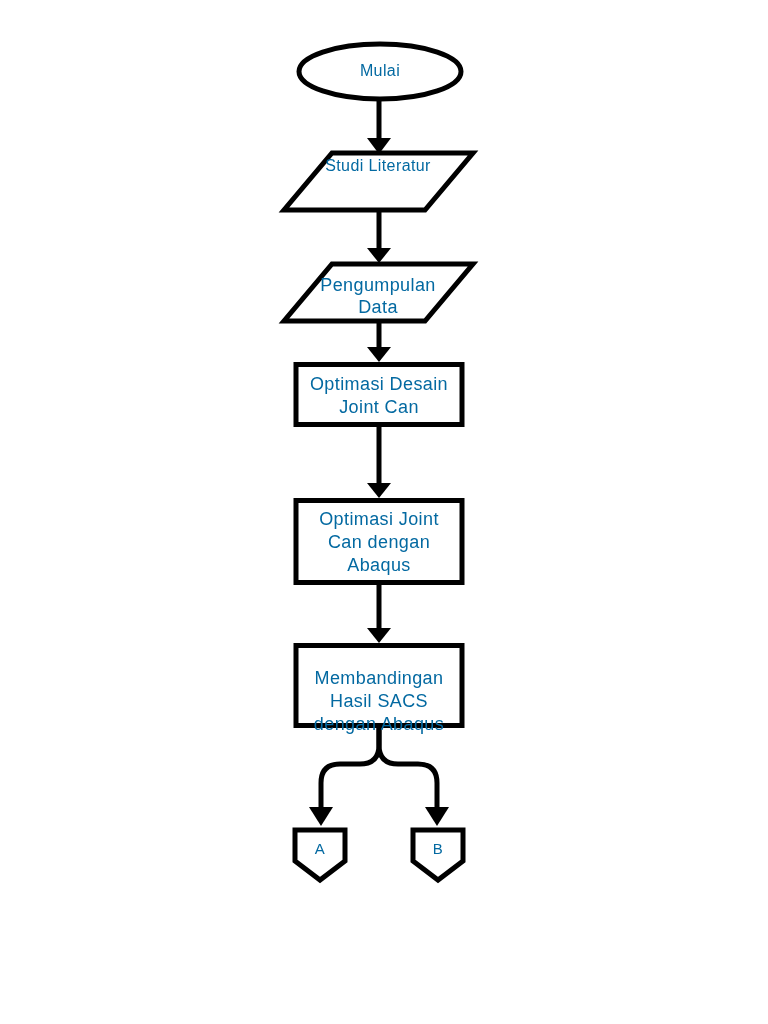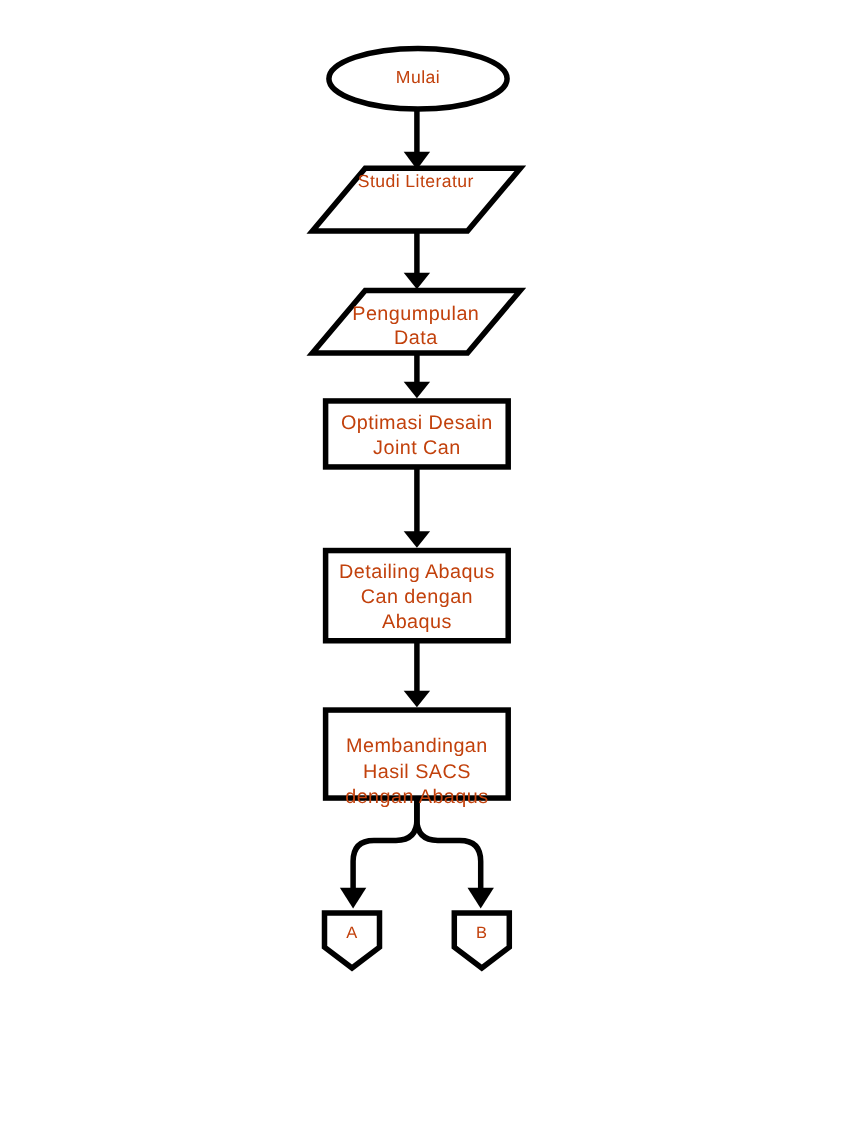--- a/index.html
+++ b/index.html
@@ -28,21 +28,21 @@
   .edge-line {
     stroke-width: 5;
     fill: none;
   }
   .arrowhead {
     stroke: none;
   }
   .node-label {
     position: absolute;
     z-index: 2;
-    color: #c2410c;
+    color: #0369a1;
     text-align: center;
     white-space: pre-line;
     letter-spacing: 0.4px;
   }
   .label-terminator   { font-size: 16px; line-height: 20px; }
   .label-io           { font-size: 16px; line-height: 20px; }
   .label-io-small     { font-size: 18px; line-height: 21.5px; }
   .label-process      { font-size: 18px; line-height: 23px; }
   .label-connector    { font-size: 15px;  line-height: 20px; }
 </style>
@@ -108,21 +108,21 @@
   <div class="node-label label-terminator" style="left:300px; top:61px; width:160px;">Mulai</div>
 
   <div class="node-label label-io" style="left:298px; top:156px; width:160px;">Studi Literatur</div>
 
   <div class="node-label label-io-small" style="left:298px; top:275px; width:160px;">Pengumpulan
 Data</div>
 
   <div class="node-label label-process" style="left:296px; top:373px; width:166px;">Optimasi Desain
 Joint Can</div>
 
-  <div class="node-label label-process" style="left:296px; top:508px; width:166px;">Detailing Abaqus
+  <div class="node-label label-process" style="left:296px; top:508px; width:166px;">Optimasi Joint
 Can dengan
 Abaqus</div>
 
   <div class="node-label label-process" style="left:296px; top:651px; width:166px;margin-top:16px;">Membandingan
 Hasil SACS
 dengan Abaqus</div>
 
   <div class="node-label label-connector" style="left:295px; top:839px; width:50px;">A</div>
 
   <div class="node-label label-connector" style="left:413px; top:839px; width:50px;">B</div>

